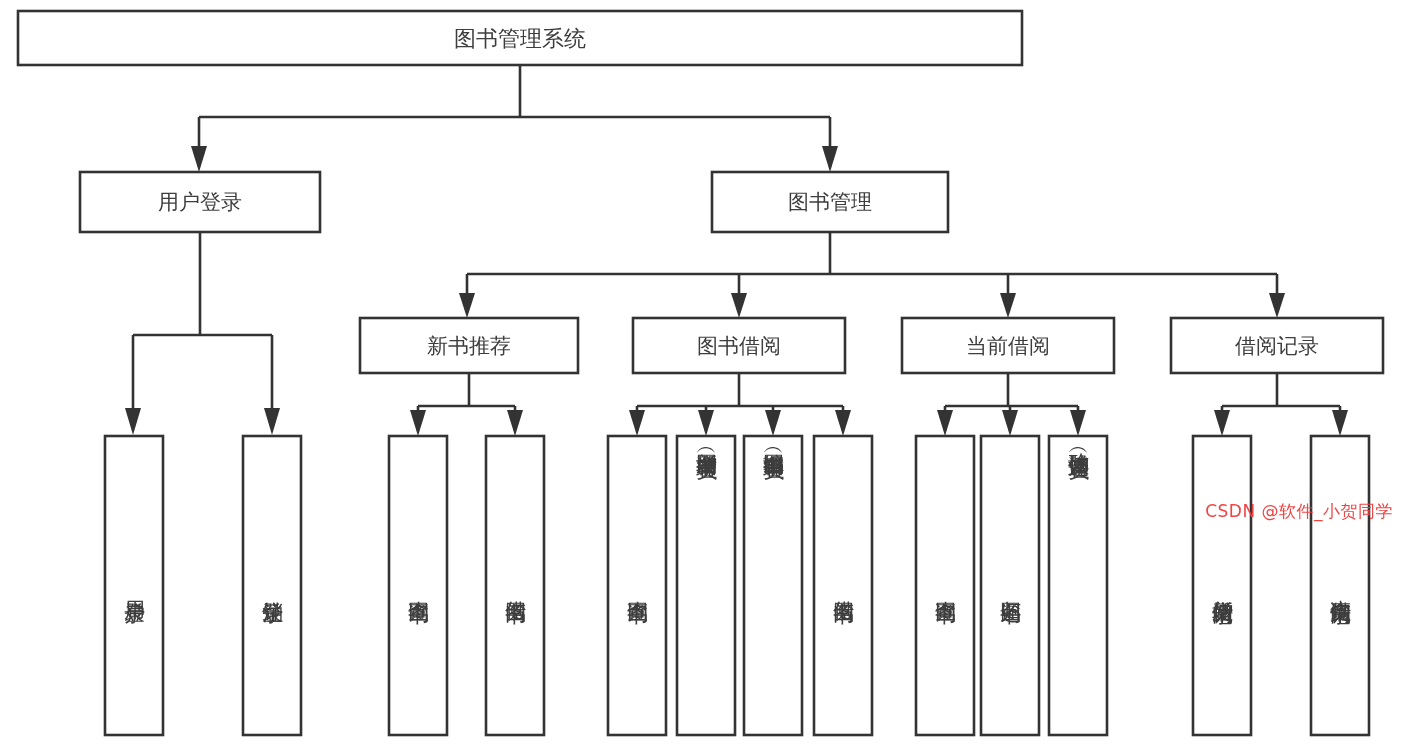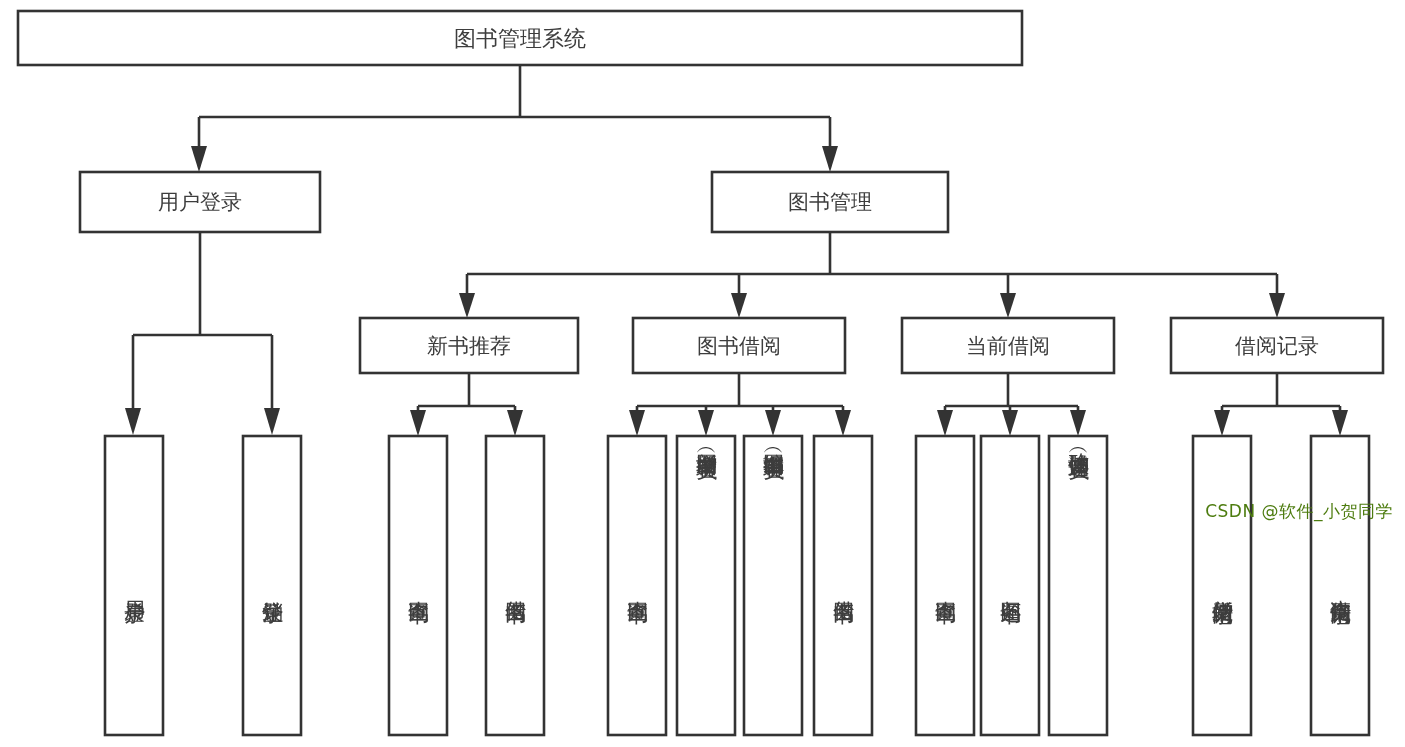--- a/index.html
+++ b/index.html
@@ -67,21 +67,21 @@
     letter-spacing: 1px;
     white-space: nowrap;
     text-align: center;
   }
   .watermark {
     position: absolute;
     right: 12px;
     bottom: 6px;
     font-family: "DejaVu Sans", "Liberation Sans", sans-serif;
     font-size: 17px;
-    color: #4d7c0f;
+    color: #ef4444;
     white-space: nowrap;
     letter-spacing: 0.5px;
   }
 </style>
 </head>
 <body>
 
 <div id="diagram-root">
 
   <svg id="flow" viewBox="0 0 1405 747">

